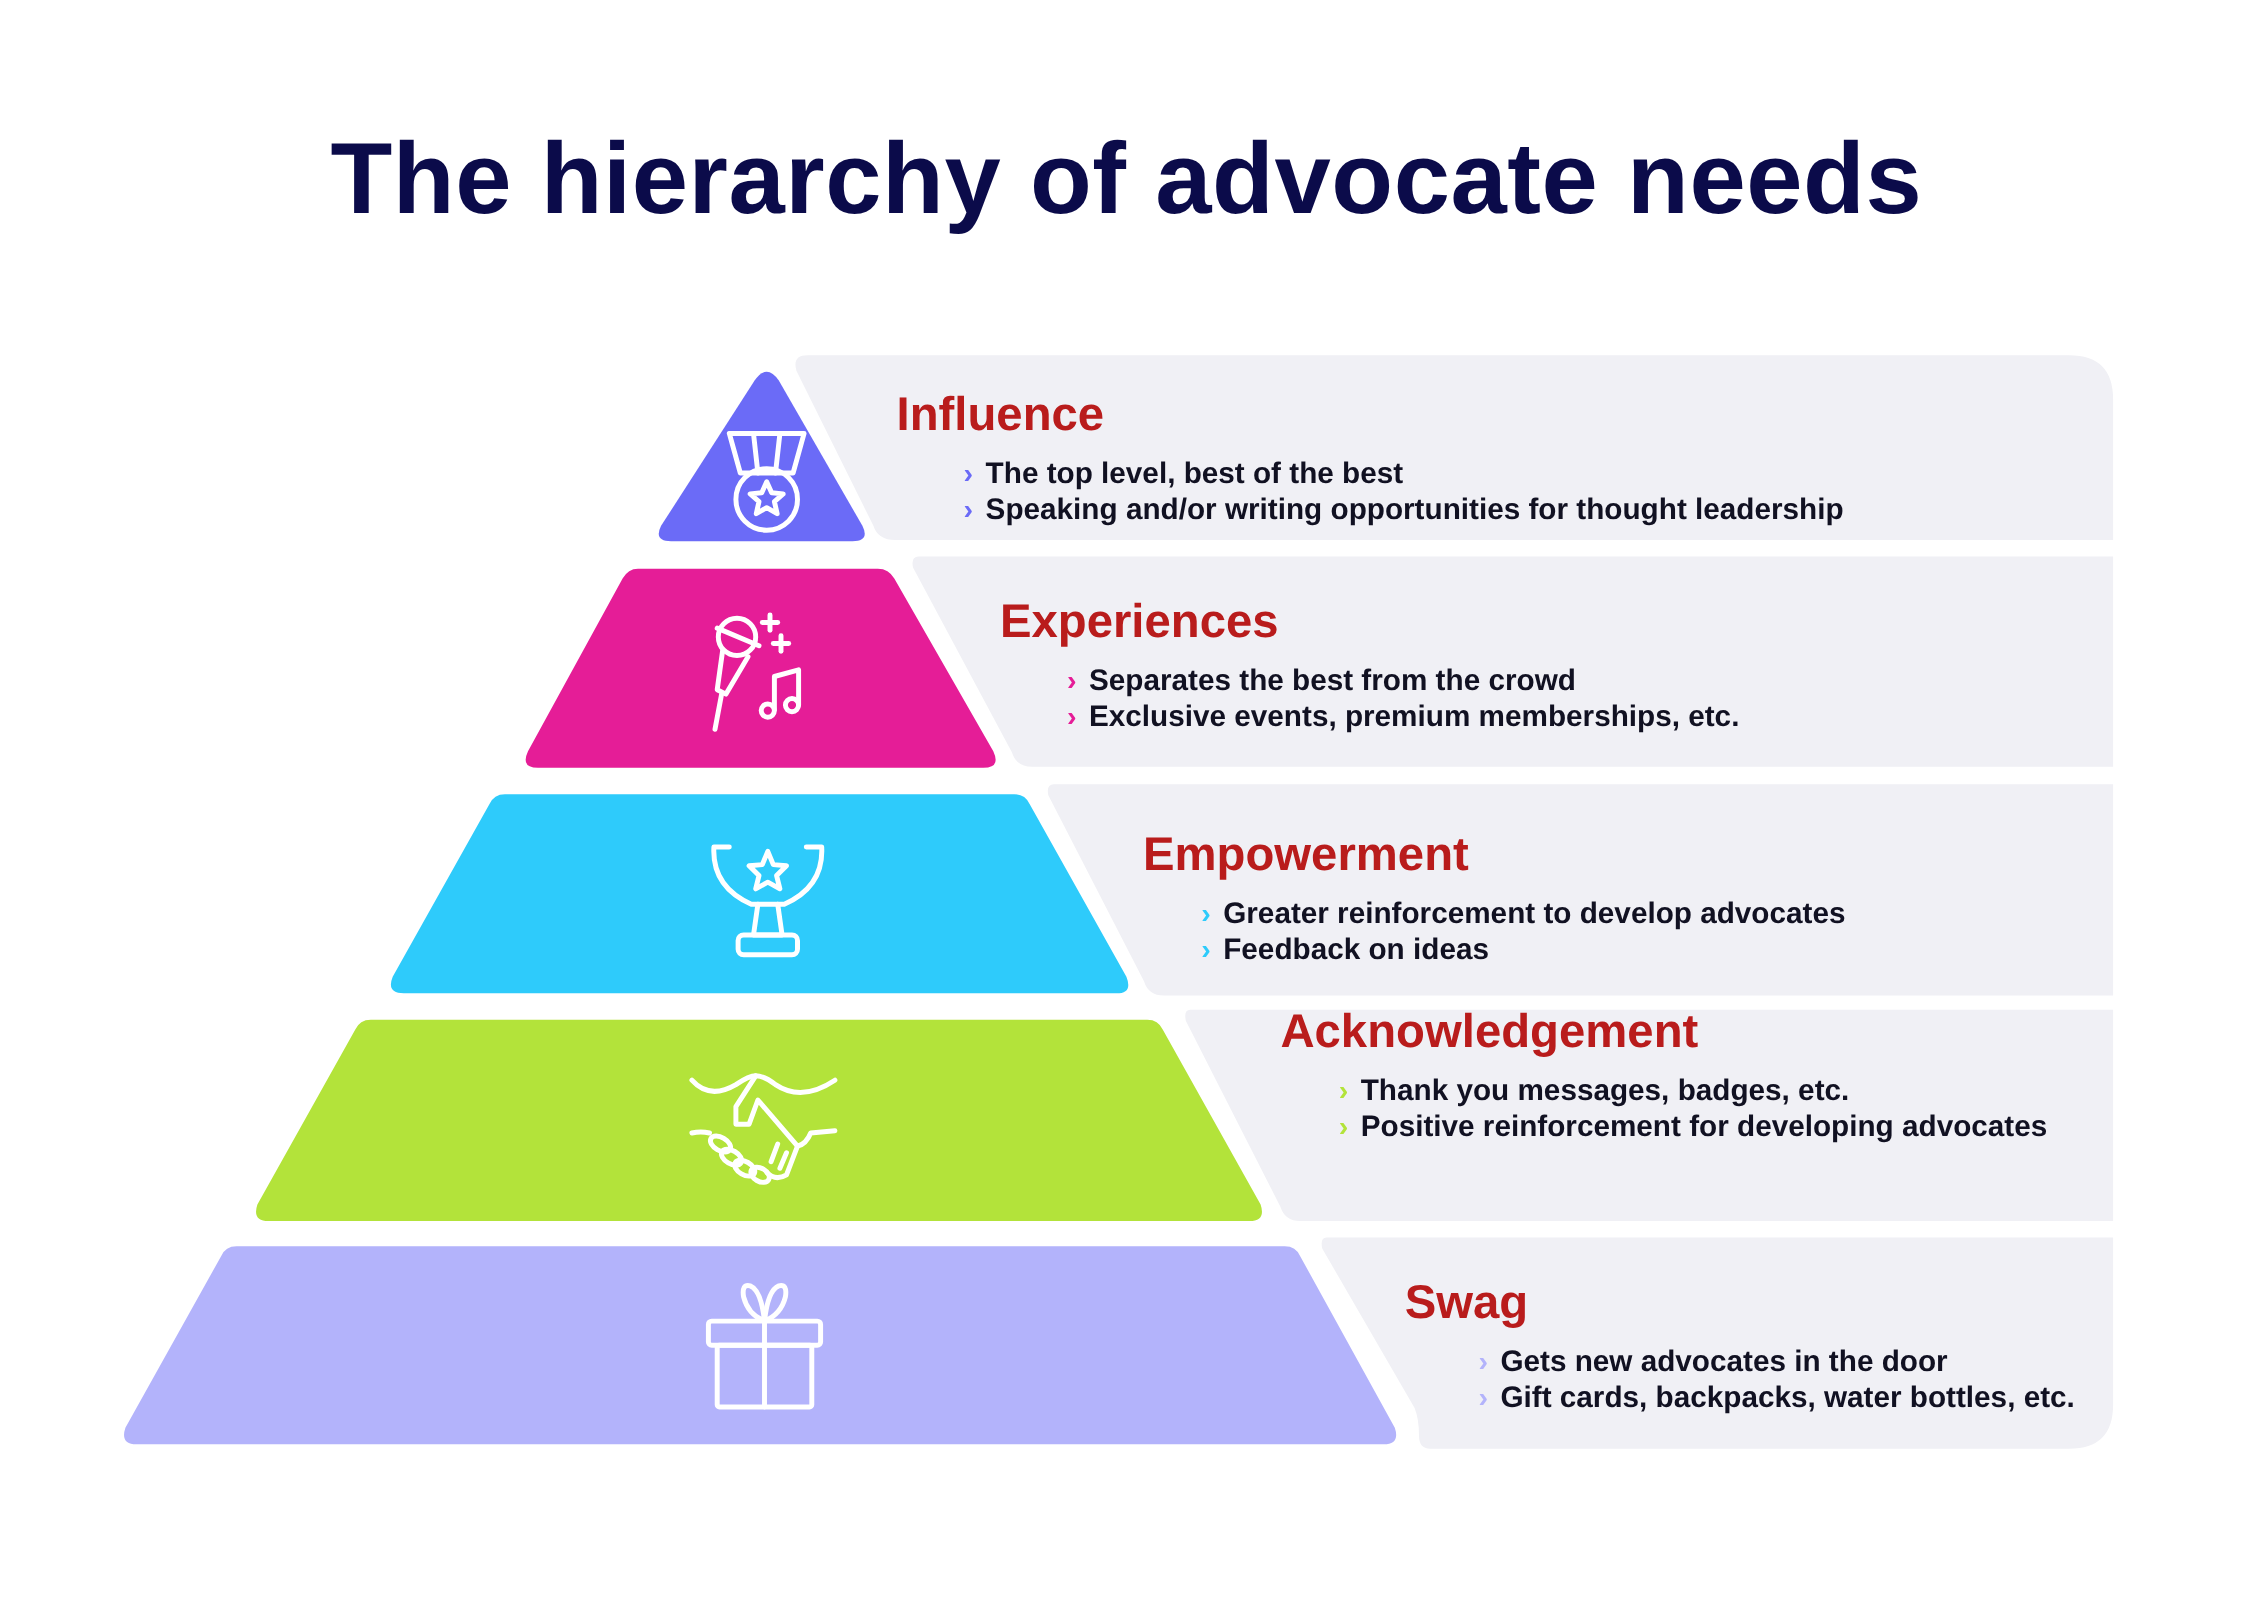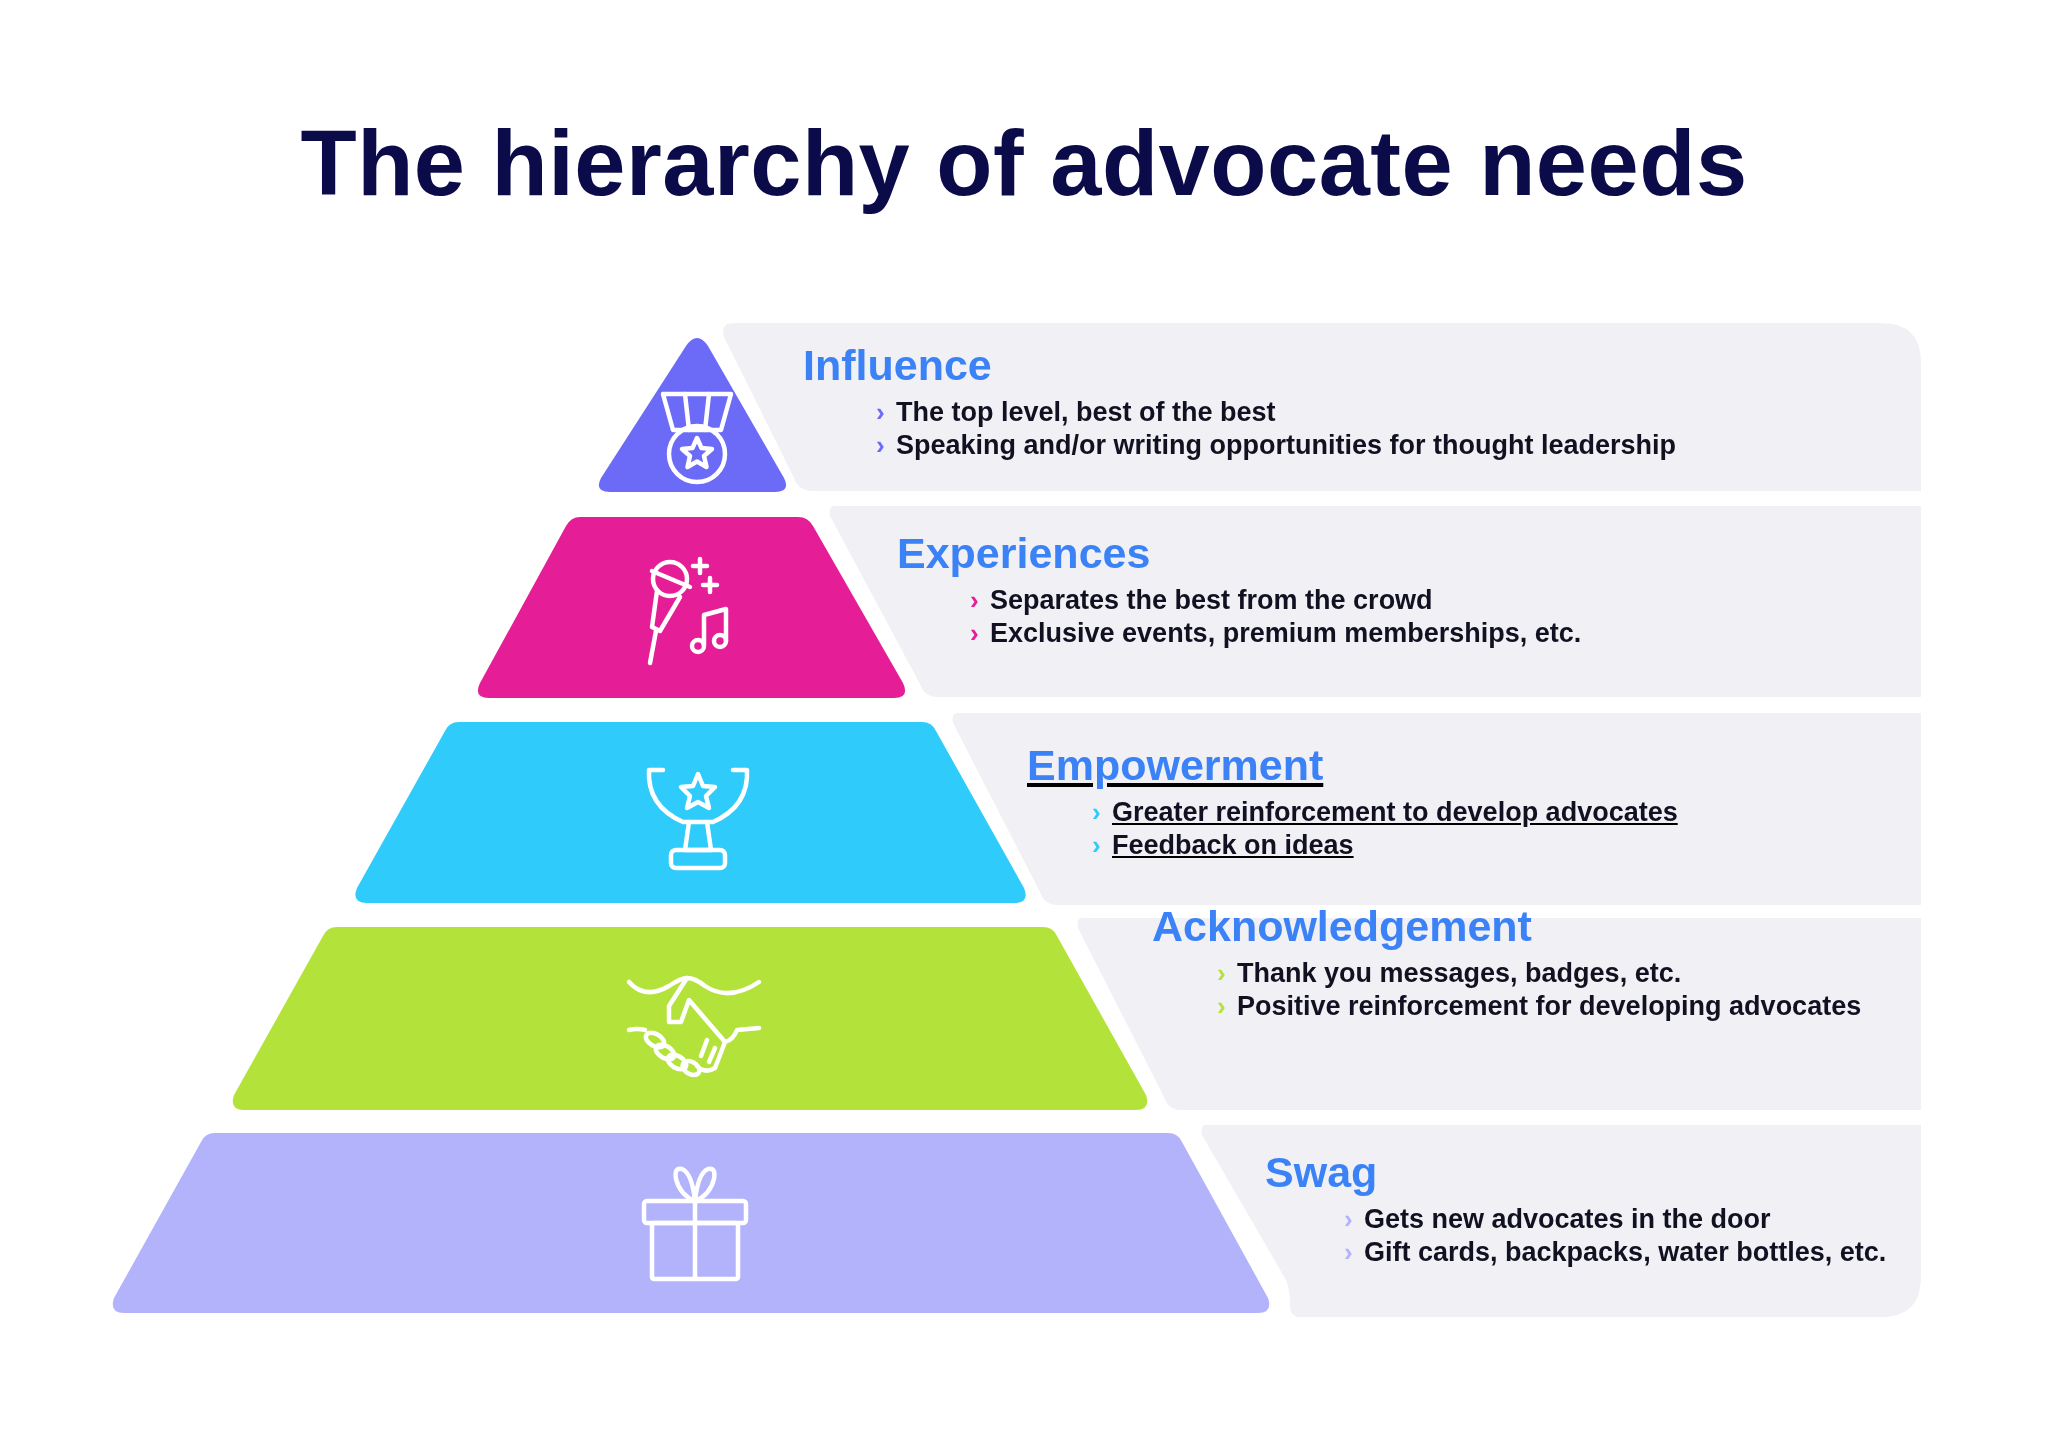--- a/index.html
+++ b/index.html
@@ -3,22 +3,22 @@
 <meta charset="utf-8">
 <style>
   html, body { margin: 0; padding: 0; background: #ffffff; }
   body { width: 2048px; height: 1452px; position: relative; overflow: hidden;
          font-family: "Liberation Sans", "DejaVu Sans", sans-serif; }
   .title { position: absolute; left: 0; width: 2048px; top: 108px; text-align: center;
            font-size: 92px; font-weight: bold; color: #0b0b4a; letter-spacing: 0.5px;
            line-height: 110px; margin: 0; }
   svg.shapes { position: absolute; left: 0; top: 0; }
   .tier-text { position: absolute; }
-  .tier-title { font-size: 43px; font-weight: bold; color: #3b82f6; line-height: 50px;
-                margin: 0; white-space: nowrap; }
+  .tier-title { font-size: 43px; font-weight: bold; color: #b91c1c; line-height: 50px;
+                margin: 12px; white-space: nowrap; }
   .bullets { list-style: none; margin: 6px 0 0 0; padding: 0 0 0 44px; }
   .bullets li { font-size: 27px; line-height: 33px; color: #111122; white-space: nowrap;
                 font-weight: 600; position: relative; margin-left: 29px; }
   .chev { display: inline-block; width: 18px; font-weight: bold; font-size: 26px; margin-right: 2px; }
   .icon { position: absolute; }
 </style>
 </head>
 <body>
 
 <h1 class="title">The hierarchy of advocate needs</h1>
@@ -107,21 +107,21 @@
 </div>
 
 <div class="tier-text" style="left:897px;top:528px;">
   <h2 class="tier-title">Experiences</h2>
   <ul class="bullets">
     <li><span class="chev" style="color:#e51d97">›</span><span>Separates the best from the crowd</span></li>
     <li><span class="chev" style="color:#e51d97">›</span><span>Exclusive events, premium memberships, etc.</span></li>
   </ul>
 </div>
 
-<div class="tier-text" style="left:1027px;top:740px;text-decoration:underline;">
+<div class="tier-text" style="left:1027px;top:740px;">
   <h2 class="tier-title">Empowerment</h2>
   <ul class="bullets" style="padding-left:36px">
     <li><span class="chev" style="color:#2ecbfb">›</span><span>Greater reinforcement to develop advocates</span></li>
     <li><span class="chev" style="color:#2ecbfb">›</span><span>Feedback on ideas</span></li>
   </ul>
 </div>
 
 <div class="tier-text" style="left:1152px;top:901px;">
   <h2 class="tier-title">Acknowledgement</h2>
   <ul class="bullets" style="padding-left:36px">

